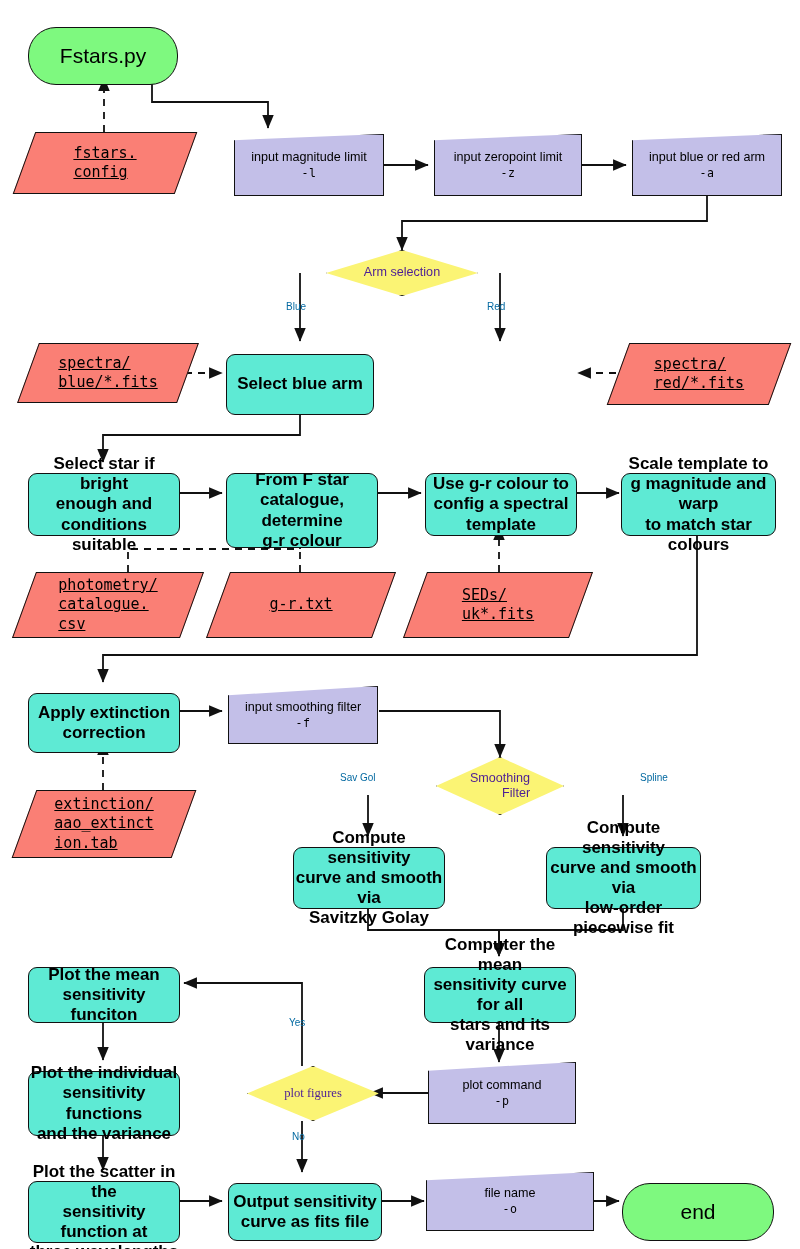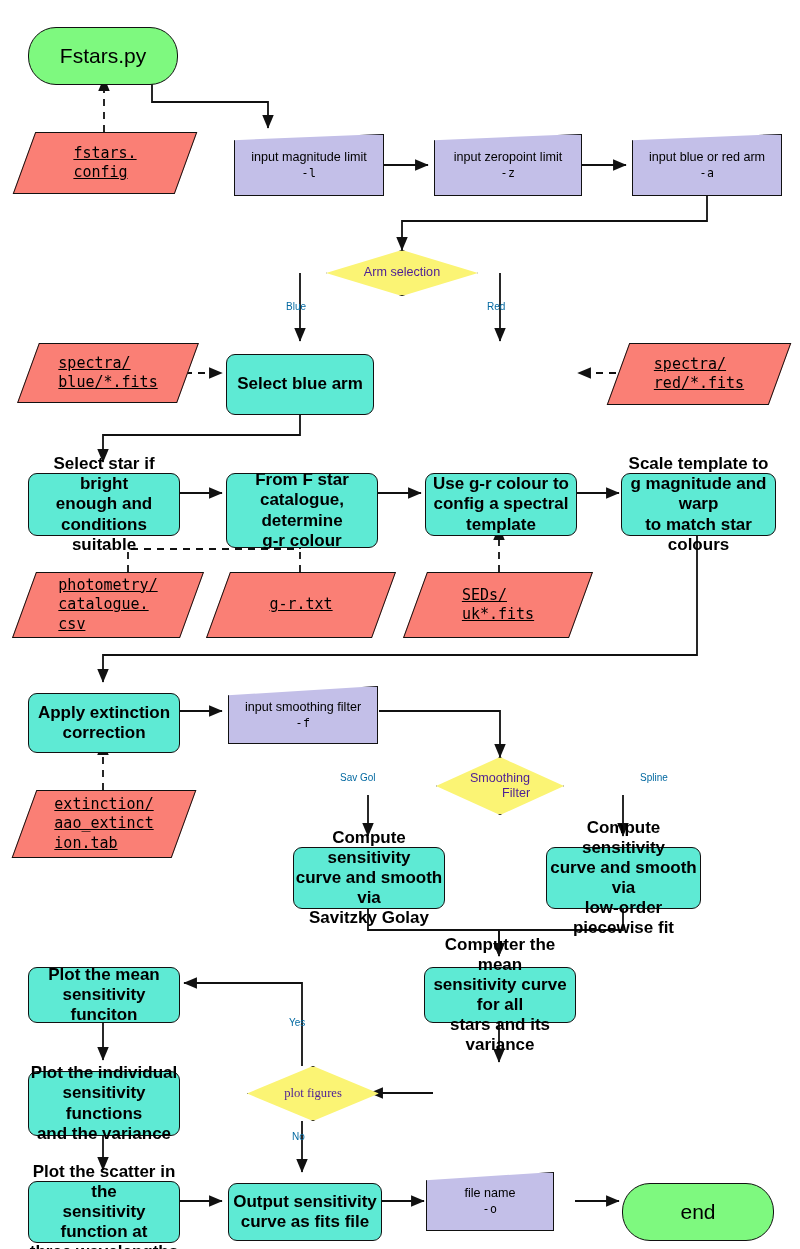--- a/index.html
+++ b/index.html
@@ -256,39 +256,46 @@
     <span class="lbl">Plot the mean
 sensitivity funciton</span>
   </div>
 
   <div class="node proc" style="left:28px;top:1060px;width:152px;height:65px;">
     <span class="lbl">Plot the individual
 sensitivity functions
 and the variance</span>
   </div>
 
+  <div class="inp" style="left:428px;top:1062px;width:148px;height:62px;">
+    <div class="shape" style="clip-path:polygon(0% 14%,100% 0%,100% 100%,0% 100%);"></div>
+    <div class="txt">
+      <span>plot command</span>
+      <span class="flag">-p</span>
+    </div>
+  </div>
 
   <div class="dec" style="left:247px;top:1066px;width:132px;height:55px;font-family:Liberation Serif, serif;">
     <div class="shape"></div>
     <div class="txt">plot figures</div>
   </div>
   <div class="elabel" style="left:289px;top:1017px;">Yes</div>
   <div class="elabel" style="left:292px;top:1131px;">No</div>
 
   <div class="node proc" style="left:28px;top:1170px;width:152px;height:62px;">
     <span class="lbl">Plot the scatter in the
 sensitivity function at
 three wavelengths</span>
   </div>
   <div class="node proc" style="left:228px;top:1172px;width:154px;height:58px;">
     <span class="lbl">Output sensitivity
 curve as fits file</span>
   </div>
 
-  <div class="inp" style="left:426px;top:1172px;width:128px;height:59px;">
+  <div class="inp" style="left:426px;top:1172px;width:168px;height:59px;">
     <div class="shape" style="clip-path:polygon(0% 14%,100% 0%,100% 100%,0% 100%);"></div>
     <div class="txt">
       <span>file name</span>
       <span class="flag">-o</span>
     </div>
   </div>
 
   <div class="node term" style="left:622px;top:1172px;width:152px;height:58px;">
     <span class="lbl">end</span>
   </div>

